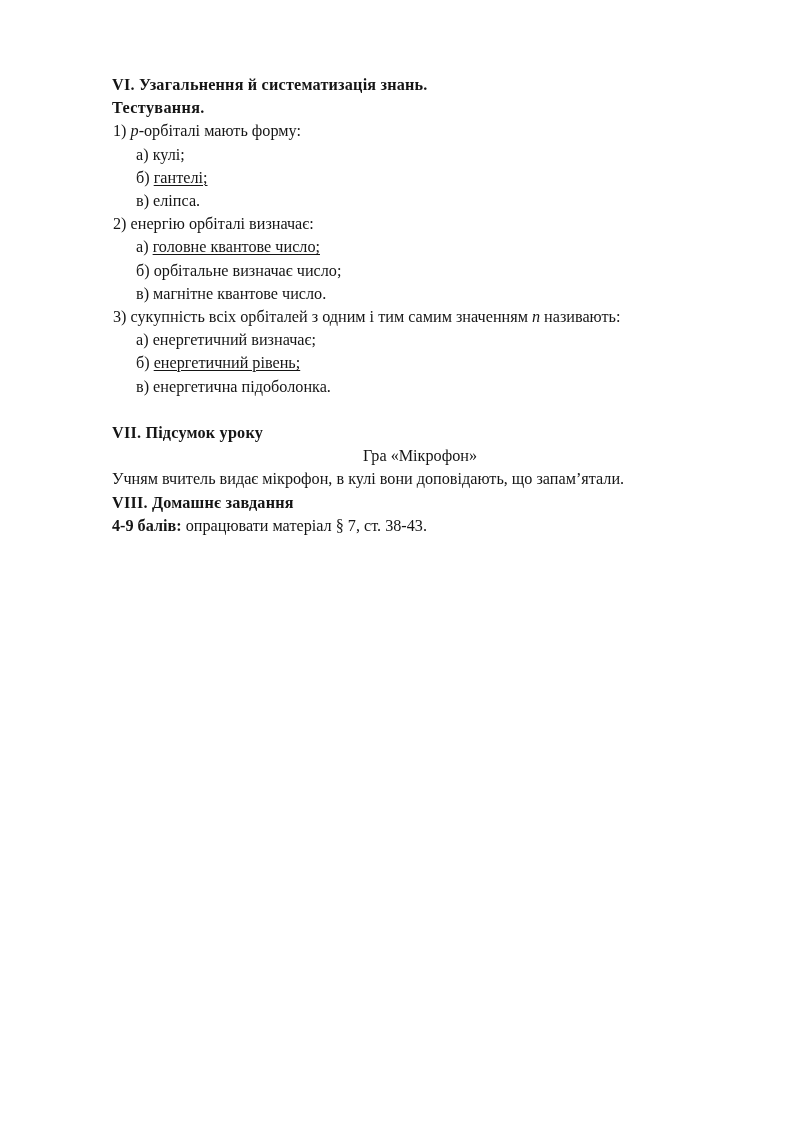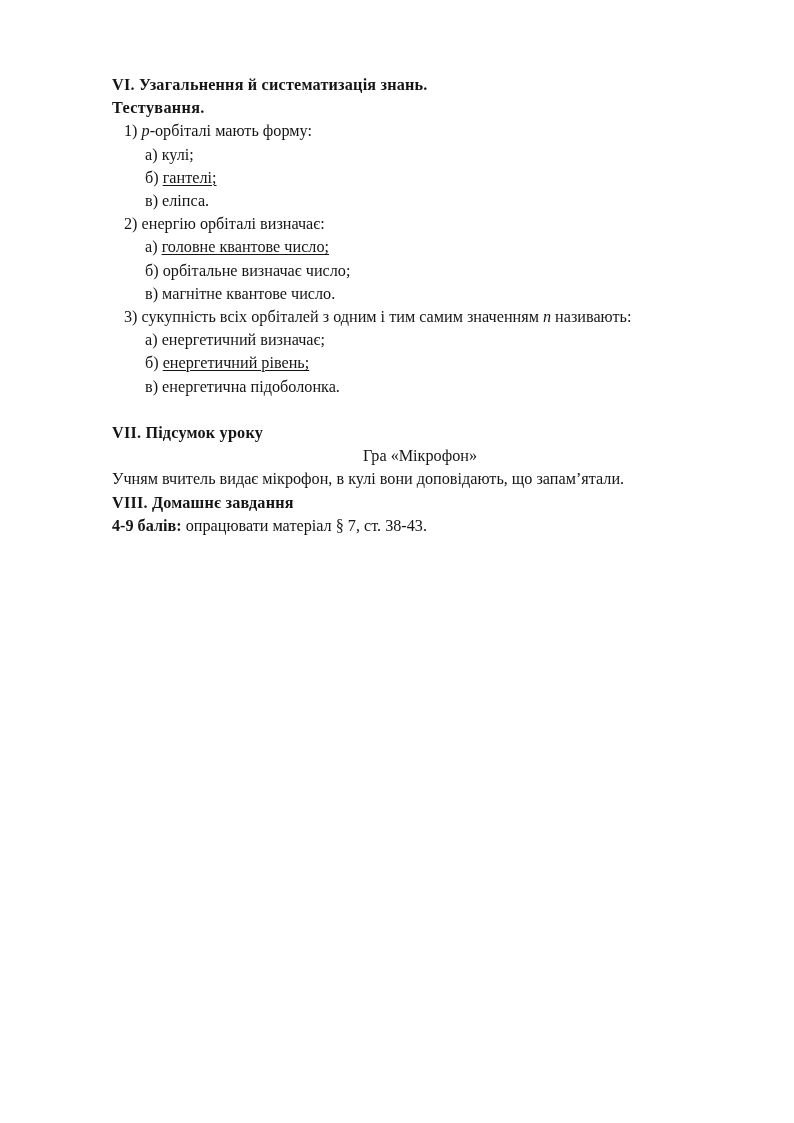--- a/index.html
+++ b/index.html
@@ -46,22 +46,22 @@
   .heading {
     font-weight: bold;
     letter-spacing: 0.35px;
   }
   .heading-roman {
     letter-spacing: 0.2px;
   }
 
   
   .lvl-0 { margin-left: 0px; }      
-  .lvl-1 { margin-left: 12px; }     
-  .lvl-2 { margin-left: 33px; }     
+  .lvl-1 { margin-left: 1px; }     
+  .lvl-2 { margin-left: 24px; }     
 
   
   .ital {
     font-style: italic;
   }
   .ul {
     text-decoration: underline;
     text-decoration-thickness: 1px;
     text-underline-offset: 2px;
   }

